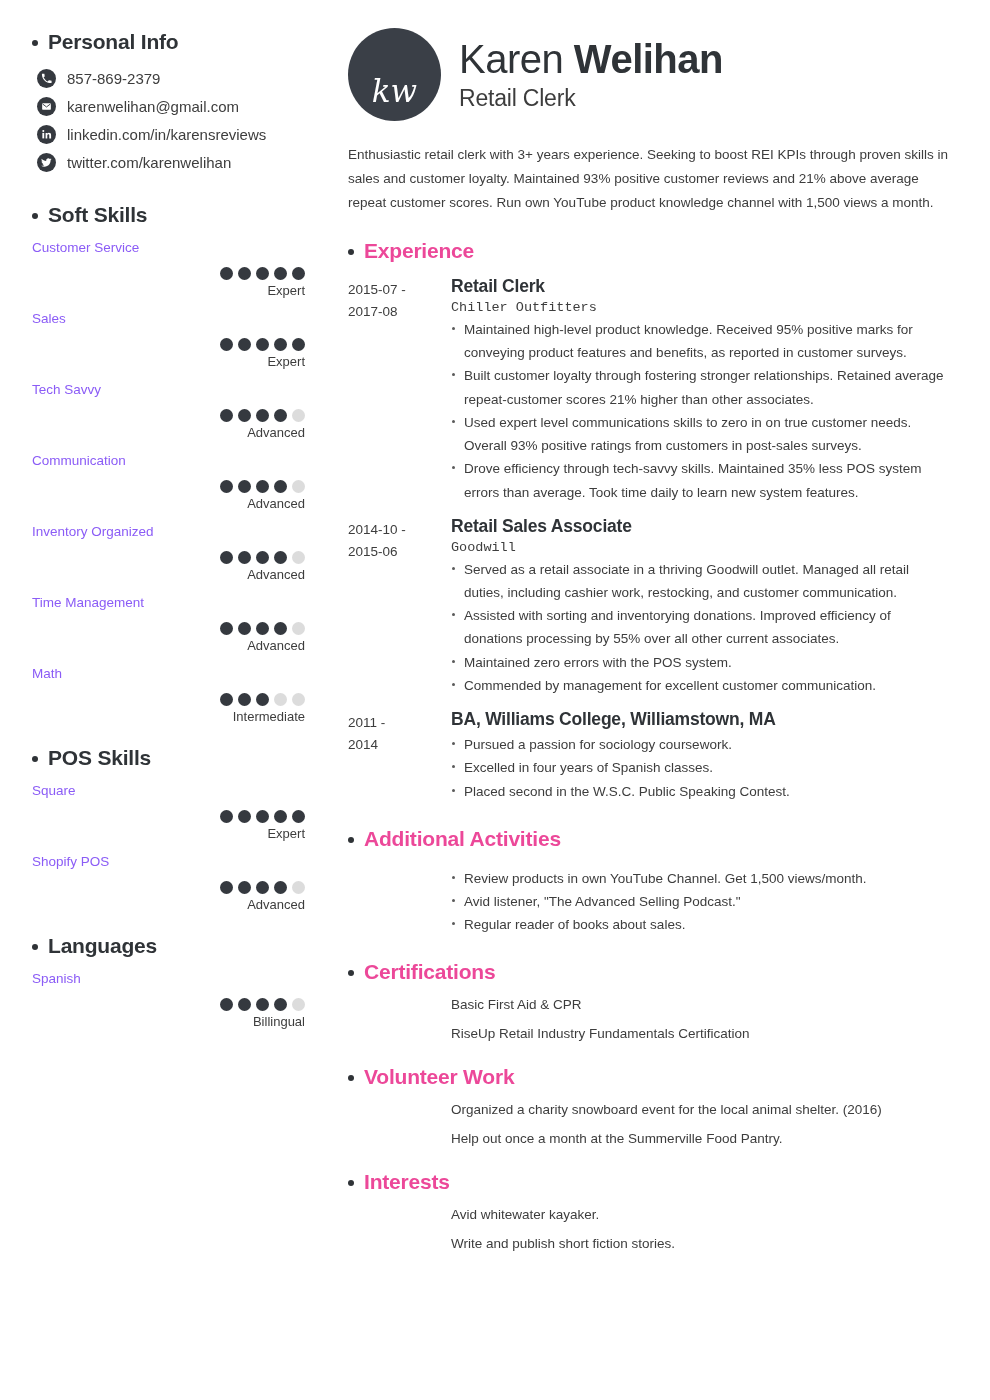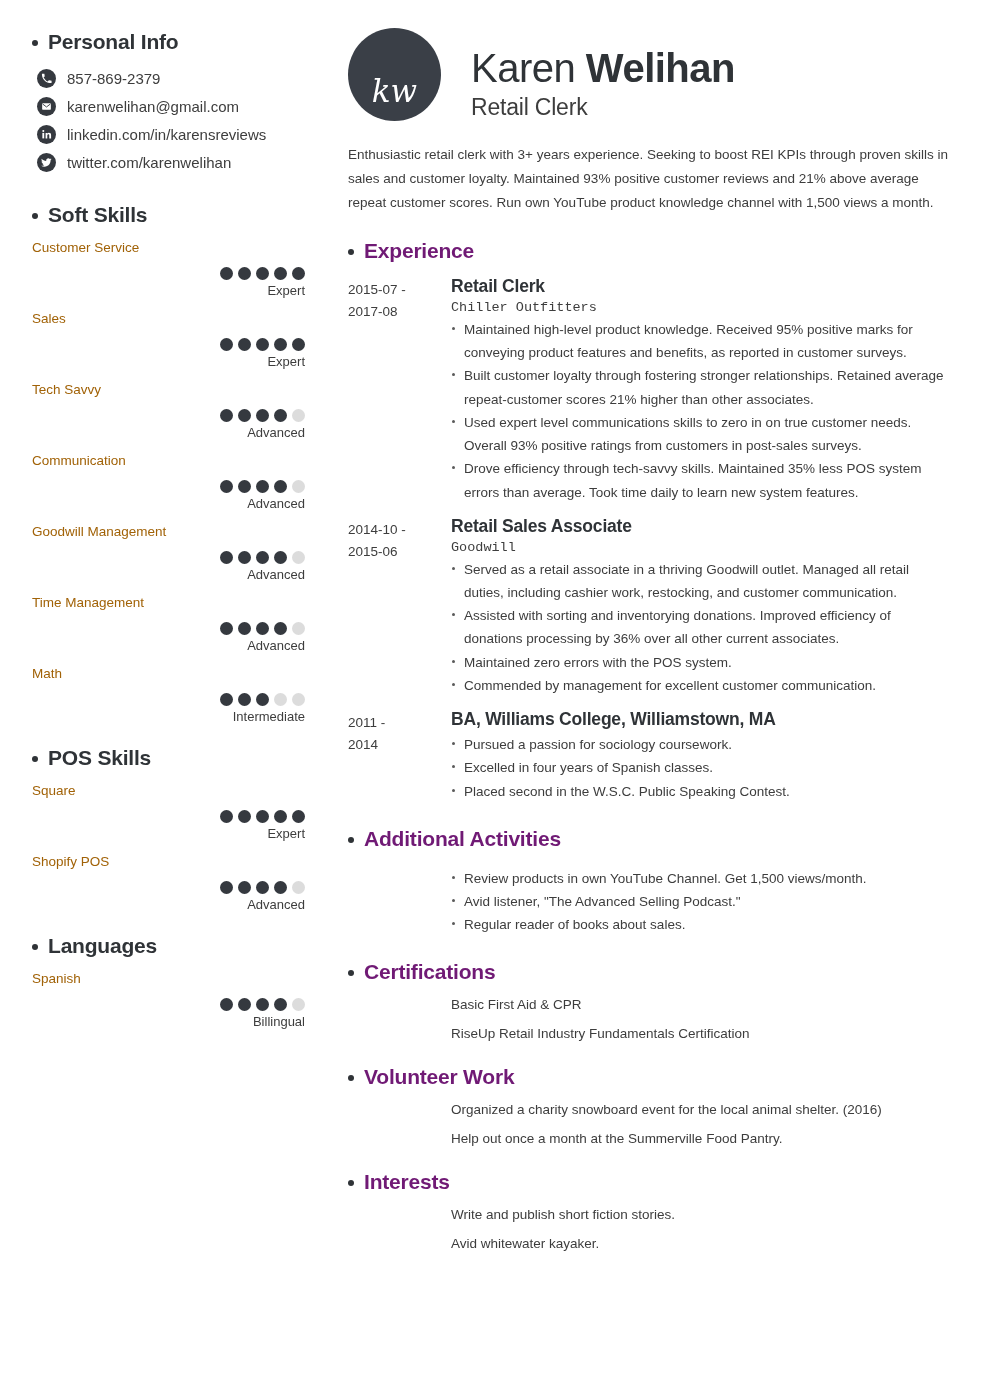--- a/index.html
+++ b/index.html
@@ -35,51 +35,51 @@
     background:#35393f; flex:0 0 19px;
     margin-right:11px; margin-left:5px;
     display:flex; align-items:center; justify-content:center;
   }
   .cicon svg { display:block; }
   .contact-text { font-size:15px; color:#3d3d3d; }
 
   
   .skills-block { margin-top:7px; }
   .skill { margin-top:13px; }
-  .skill-name { font-size:13.5px; color:#a16207; }
+  .skill-name { font-size:13.5px; color:#8b5cf6; }
   .dots-wrap { margin-top:12px; text-align:right; padding-right:0; }
   .dots { display:flex; justify-content:flex-end; gap:5px; }
   .dot { width:13px; height:13px; border-radius:50%; background:#35393f; }
   .dot.off { background:#dcdcdc; }
   .level { font-size:13px; color:#3d3d3d; margin-top:3px; text-align:right; }
 
   .sec-gap { height:22px; }
 
   
   .main { flex:1; padding:28px 40px 0 8px; }
 
-  .header-row { display:flex; align-items:flex-end; gap:30px; }
+  .header-row { display:flex; align-items:center; gap:18px; }
   .avatar {
     width:93px; height:93px; flex:0 0 93px; border-radius:50%;
     background:#3a3f47;
     display:flex; align-items:flex-end; justify-content:center;
     padding-bottom:14px;
   }
   .avatar .mono {
     font-family:"DejaVu Serif", serif;
     font-style:italic; color:#ffffff; font-size:31px; line-height:1;
   }
   .name { font-size:40px; color:#2f3337; font-weight:normal; line-height:1.1; letter-spacing:-0.5px; }
   .name b { font-weight:bold; }
   .job-title { font-size:23px; color:#3d3d3d; margin-top:4px; letter-spacing:-0.2px; }
 
   .summary { font-size:13.5px; line-height:1.78; margin-top:22px; color:#3d3d3d; }
 
   .main-heading {
-    font-size:21px; font-weight:bold; color:#701a75;
+    font-size:21px; font-weight:bold; color:#ec4899;
     display:flex; align-items:center; letter-spacing:-0.2px;
     margin-top:24px; margin-bottom:13px;
   }
   .main-heading .hbullet {
     width:6px; height:6px; border-radius:50%;
     background:#2f3337; margin-right:10px; flex:0 0 6px;
     position:relative; top:1px;
   }
 
   .entry { display:flex; margin-bottom:12px; }
@@ -206,21 +206,21 @@
               <span class="dot"></span>
               <span class="dot"></span>
               <span class="dot"></span>
               <span class="dot"></span>
               <span class="dot off"></span>
             </div>
             <div class="level">Advanced</div>
           </div>
         </div>
         <div class="skill">
-          <div class="skill-name">Goodwill Management</div>
+          <div class="skill-name">Inventory Organized</div>
           <div class="dots-wrap">
             <div class="dots">
               <span class="dot"></span>
               <span class="dot"></span>
               <span class="dot"></span>
               <span class="dot"></span>
               <span class="dot off"></span>
             </div>
             <div class="level">Advanced</div>
           </div>
@@ -344,21 +344,21 @@
             </ul>
           </div>
         </div>
         <div class="entry">
           <div class="dates">2014-10 -<br>2015-06</div>
           <div class="entry-body">
             <div class="entry-title">Retail Sales Associate</div>
             <div class="entry-sub">Goodwill</div>
             <ul class="blist">
               <li>Served as a retail associate in a thriving Goodwill outlet. Managed all retail duties, including cashier work, restocking, and customer communication.</li>
-              <li>Assisted with sorting and inventorying donations. Improved efficiency of donations processing by 36% over all other current associates.</li>
+              <li>Assisted with sorting and inventorying donations. Improved efficiency of donations processing by 55% over all other current associates.</li>
               <li>Maintained zero errors with the POS system.</li>
               <li>Commended by management for excellent customer communication.</li>
             </ul>
           </div>
         </div>
       </div>
 
     <div>
         <div class="entry">
           <div class="dates">2011 -<br>2014</div>
@@ -404,18 +404,18 @@
     <div>
         <div class="plain-entry">Organized a charity snowboard event for the local animal shelter. (2016)</div>
         <div class="plain-entry">Help out once a month at the Summerville Food Pantry.</div>
       </div>
 
     <div class="main-heading">
       <span class="hbullet"></span>
       <span>Interests</span>
     </div>
     <div>
+        <div class="plain-entry">Avid whitewater kayaker.</div>
         <div class="plain-entry">Write and publish short fiction stories.</div>
-        <div class="plain-entry">Avid whitewater kayaker.</div>
       </div>
 
   </main>
 </div>
 
 </body></html>

